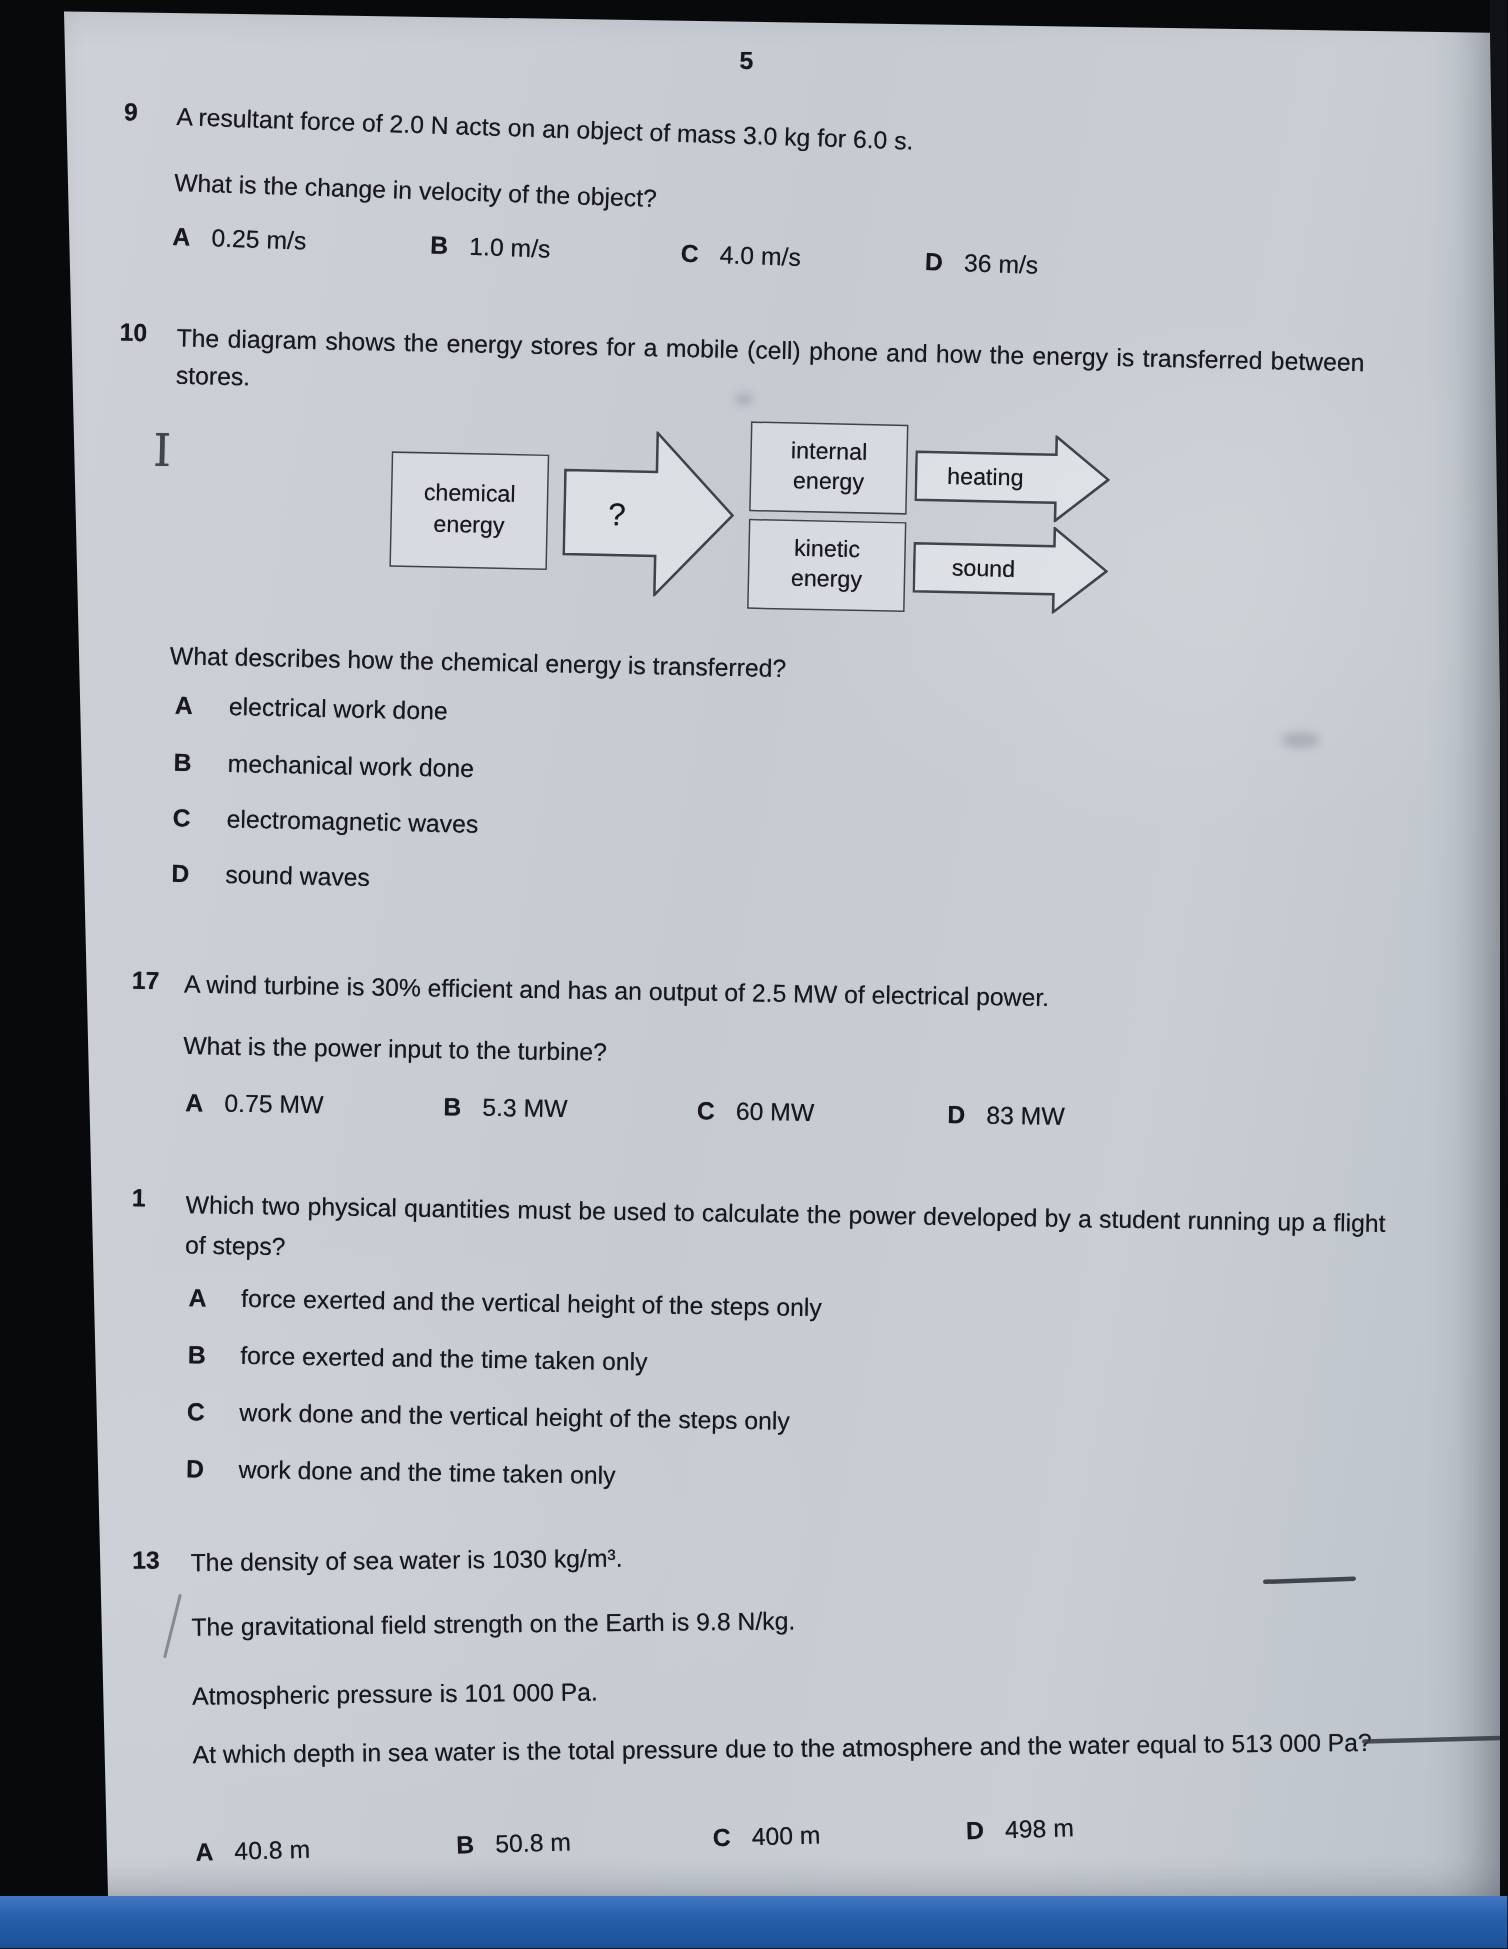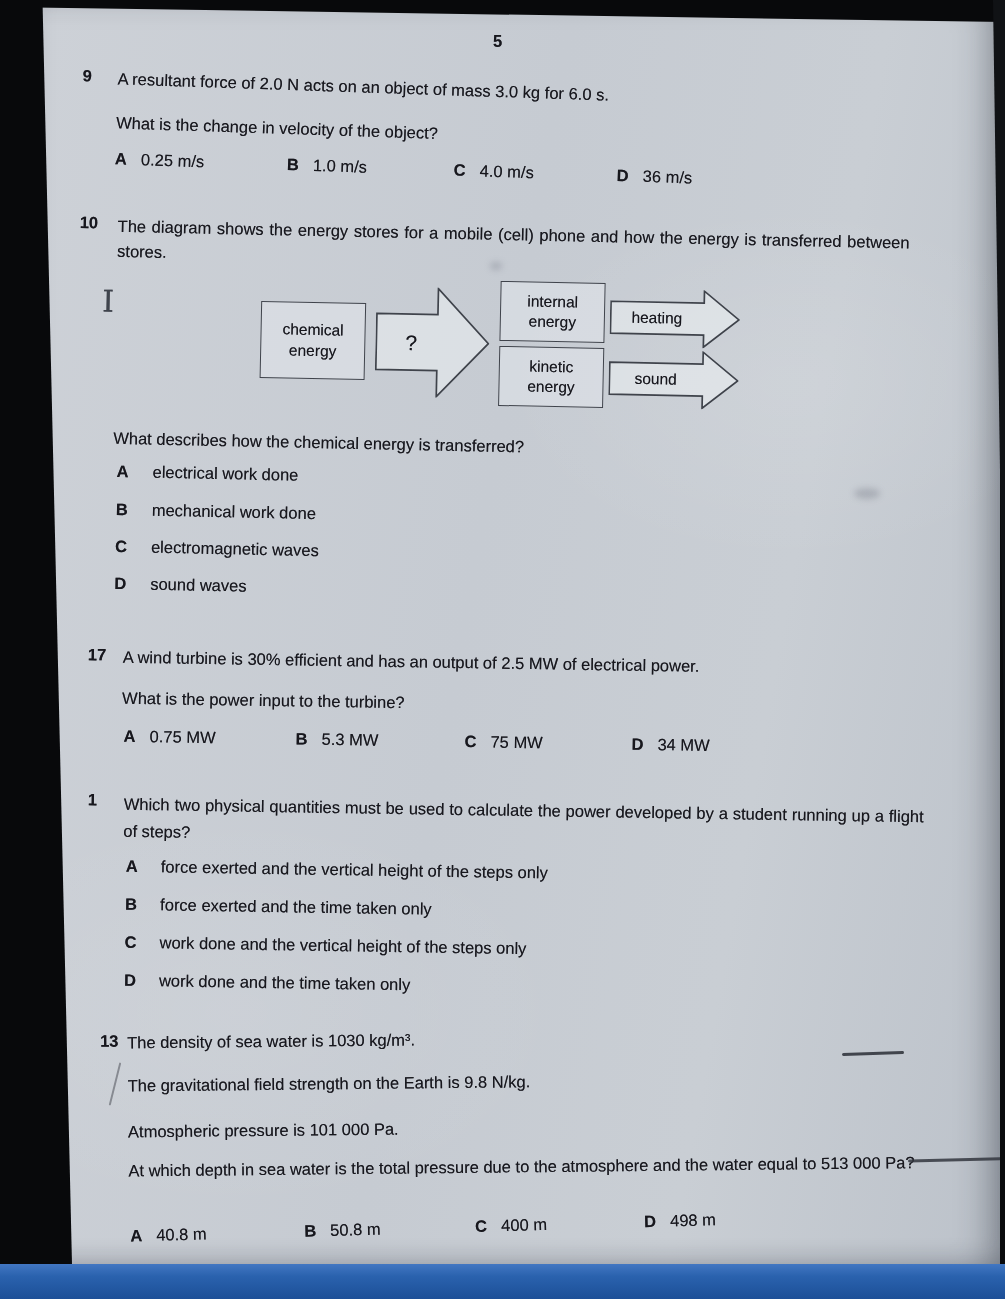--- a/index.html
+++ b/index.html
@@ -113,36 +113,36 @@
     <div class="vopt" style="left:46px; top:360px"><span class="Lv">D</span><span>sound waves</span></div>
   </section>
 
   <section class="q" style="top:639px; transform:rotate(0.9deg);">
     <b class="qnum" style="left:12px">17</b>
     <div class="stem" style="left:47px; top:0">A wind turbine is 30% efficient and has an output of 2.5 MW of electrical power.</div>
     <div class="stem" style="left:47px; top:41px">What is the power input to the turbine?</div>
     <div class="orow" style="top:81px">
       <span class="iopt" style="left:49px"><span class="L">A</span><span>0.75 MW</span></span>
       <span class="iopt" style="left:221px"><span class="L">B</span><span>5.3 MW</span></span>
-      <span class="iopt" style="left:390px"><span class="L">C</span><span>75 MW</span></span>
-      <span class="iopt" style="left:557px"><span class="L">D</span><span>34 MW</span></span>
+      <span class="iopt" style="left:390px"><span class="L">C</span><span>60 MW</span></span>
+      <span class="iopt" style="left:557px"><span class="L">D</span><span>83 MW</span></span>
     </div>
   </section>
 
   <section class="q" style="top:784px; transform:rotate(0.9deg);">
     <b class="qnum" style="left:12px">1</b>
     <div class="stem wrap" style="left:48px; top:0; width:800px;">Which two physical quantities must be used to calculate the power developed by a student running up a flight of steps?</div>
     <div class="vopt" style="left:51px; top:66px"><span class="Lv" style="width:35px">A</span><span>force exerted and the vertical height of the steps only</span></div>
     <div class="vopt" style="left:51px; top:104px"><span class="Lv" style="width:35px">B</span><span>force exerted and the time taken only</span></div>
     <div class="vopt" style="left:51px; top:142px"><span class="Lv" style="width:35px">C</span><span>work done and the vertical height of the steps only</span></div>
     <div class="vopt" style="left:51px; top:180px"><span class="Lv" style="width:35px">D</span><span>work done and the time taken only</span></div>
   </section>
 
   <section class="q" style="top:1026px; transform:rotate(-0.6deg);">
-    <b class="qnum" style="left:24px">13</b>
+    <b class="qnum" style="left:12px">13</b>
     <div class="stem" style="left:51px; top:0">The density of sea water is 1030 kg/m³.</div>
     <div class="stem" style="left:51px; top:43px">The gravitational field strength on the Earth is 9.8 N/kg.</div>
     <div class="stem" style="left:51px; top:89px">Atmospheric pressure is 101 000 Pa.</div>
     <div class="stem wrap" style="left:51px; top:126px; width:812px;">At which depth in sea water is the total pressure due to the atmosphere and the water equal to 513 000 Pa?</div>
     <div class="orow" style="top:196px; transform:rotate(-1.0deg);">
       <span class="iopt" style="left:52px"><span class="L">A</span><span>40.8 m</span></span>
       <span class="iopt" style="left:226px"><span class="L">B</span><span>50.8 m</span></span>
       <span class="iopt" style="left:397px"><span class="L">C</span><span>400 m</span></span>
       <span class="iopt" style="left:566px"><span class="L">D</span><span>498 m</span></span>
     </div>

